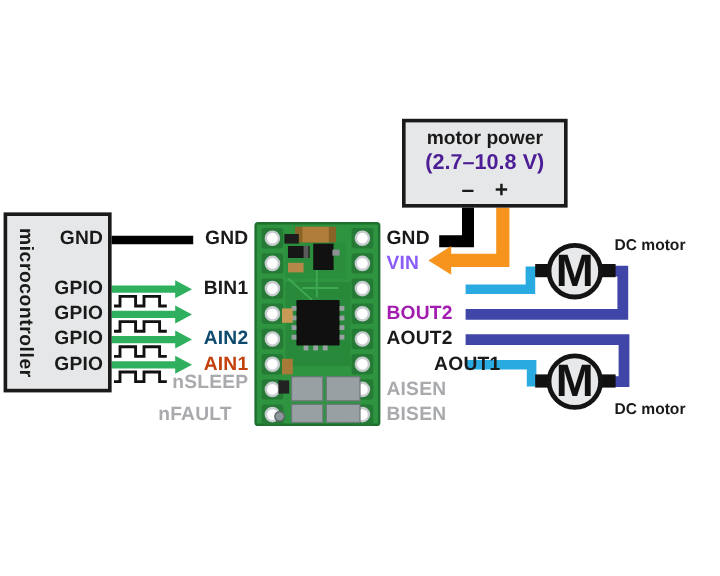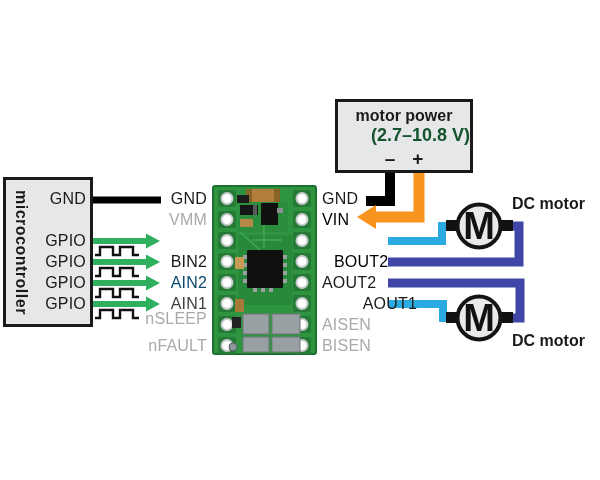--- a/index.html
+++ b/index.html
@@ -1,36 +1,36 @@
 <!DOCTYPE html>
 <html><head>
 <meta charset="utf-8">
 <style>
   html,body{margin:0;padding:0;background:#fff;}
   .canvas{position:relative;width:600px;height:480px;background:#ffffff;overflow:hidden;
           font-family:"Liberation Sans",sans-serif;}
   .canvas svg{position:absolute;left:0;top:0;}
-  .lbl{position:absolute;font-weight:normal;font-size:16px;height:20px;line-height:20px;
+  .lbl{position:absolute;font-weight:bold;font-size:16px;height:20px;line-height:20px;
        letter-spacing:.2px;color:#1a1a1a;white-space:nowrap;}
   .lbl-left{left:118px;width:89px;text-align:right;}
   .lbl-right{left:322px;width:95px;text-align:left;}
   .mcu-box{position:absolute;left:3px;top:177px;width:84px;height:144px;
            background:#e6e7e8;border:3px solid #1a1a1a;}
   .mcu-vtext{position:absolute;left:12px;top:177px;height:150px;writing-mode:vertical-rl;
              text-align:center;font-weight:bold;font-size:16px;letter-spacing:.5px;color:#1a1a1a;}
   .mcu-pin{position:absolute;left:28px;width:58px;text-align:right;}
   .pwr-box{position:absolute;left:335px;top:99px;width:132px;height:68px;
            background:#e6e7e8;border:3px solid #1a1a1a;}
   .pwr-title{margin-top:5px;text-align:center;font-weight:bold;font-size:16px;color:#1a1a1a;}
-  .pwr-range{text-align:right;font-weight:bold;font-size:18px;color:#14532d;}
+  .pwr-range{text-align:center;font-weight:bold;font-size:18px;color:#4c1d95;}
   .pwr-signs{display:flex;justify-content:center;gap:17px;margin-top:2px;
              font-weight:bold;font-size:19px;color:#1a1a1a;}
   .m-label{position:absolute;width:44px;text-align:center;font-weight:bold;font-size:38px;
            line-height:38px;color:#111;}
-  .dc-label{position:absolute;left:512px;font-weight:bold;font-size:16px;height:20px;
+  .dc-label{position:absolute;left:512px;font-weight:bold;font-size:13px;height:20px;
             line-height:20px;color:#1a1a1a;white-space:nowrap;}
 </style>
 </head>
 <body>
 
 <div class="canvas">
 
   <svg width="600" height="480" viewBox="0 0 600 480">
 
     <g>
@@ -151,30 +151,29 @@
 
   <div class="mcu-box"></div>
   <div class="mcu-vtext">microcontroller</div>
   <div class="lbl mcu-pin" style="top:189px">GND</div>
   <div class="lbl mcu-pin" style="top:231px">GPIO</div>
   <div class="lbl mcu-pin" style="top:252px">GPIO</div>
   <div class="lbl mcu-pin" style="top:273px">GPIO</div>
   <div class="lbl mcu-pin" style="top:294px">GPIO</div>
 
   <div class="lbl lbl-left" style="top: 189px; color: rgb(26, 26, 26);">GND</div>
-  <div class="lbl lbl-left" style="top: 210px; color: rgb(168, 170, 173);">VMM</div>
-  <div class="lbl lbl-left" style="top: 252px; color: rgb(26, 26, 26);">BIN2</div>
+  <div class="lbl lbl-left" style="top: 231px; color: rgb(26, 26, 26);">BIN1</div>
   <div class="lbl lbl-left" style="top: 273px; color: #0c4a6e;">AIN2</div>
-  <div class="lbl lbl-left" style="top: 294px; color: #404040;">AIN1</div>
+  <div class="lbl lbl-left" style="top: 294px; color: #c2410c;">AIN1</div>
   <div class="lbl lbl-left" style="top: 309px; color: rgb(168, 170, 173);">nSLEEP</div>
-  <div class="lbl lbl-left" style="top: 336px; color: rgb(168, 170, 173);">nFAULT</div>
+  <div class="lbl lbl-left" style="top: 336px; color: rgb(168, 170, 173); text-align: center;">nFAULT</div>
 
   <div class="lbl lbl-right" style="top: 189px; color: rgb(26, 26, 26);">GND</div>
-  <div class="lbl lbl-right" style="top: 210px; color: #000000;">VIN</div>
-  <div class="lbl lbl-right" style="top: 252px; color: #000000; margin-left: 12px;">BOUT2</div>
+  <div class="lbl lbl-right" style="top: 210px; color: #8b5cf6;">VIN</div>
+  <div class="lbl lbl-right" style="top: 252px; color: #a21caf;">BOUT2</div>
   <div class="lbl lbl-right" style="top: 273px; color: rgb(26, 26, 26);">AOUT2</div>
   <div class="lbl lbl-right" style="top: 294px; color: rgb(26, 26, 26); text-align: right;">AOUT1</div>
   <div class="lbl lbl-right" style="top: 315px; color: rgb(168, 170, 173);">AISEN</div>
   <div class="lbl lbl-right" style="top: 336px; color: rgb(168, 170, 173);">BISEN</div>
 
   <div class="pwr-box">
     <div class="pwr-title">motor power</div>
     <div class="pwr-range">(2.7–10.8 V)</div>
     <div class="pwr-signs">
       <span>–</span>

